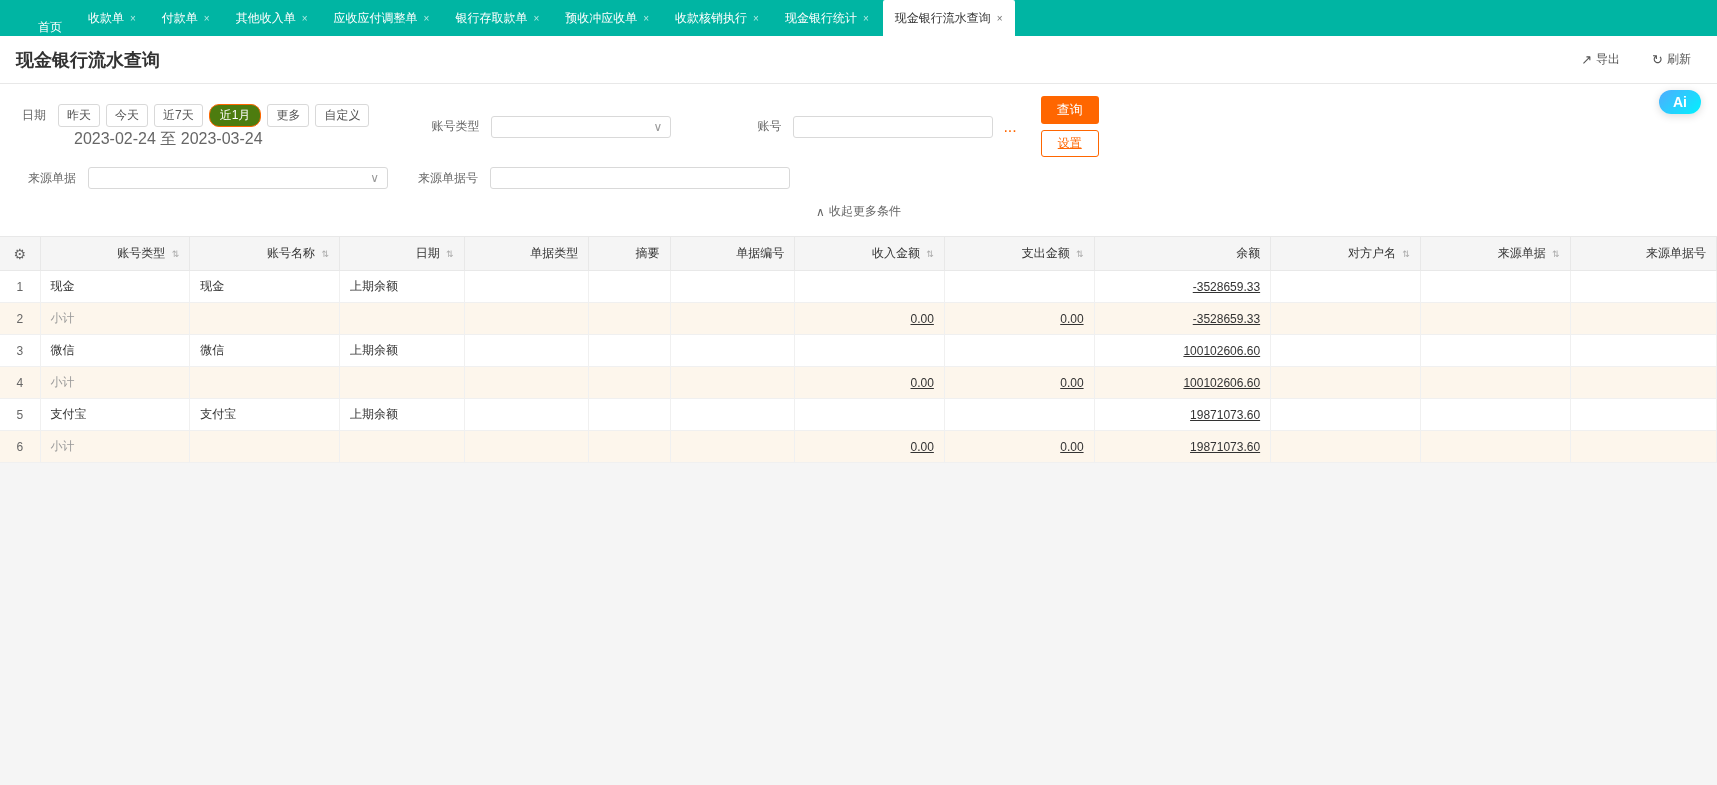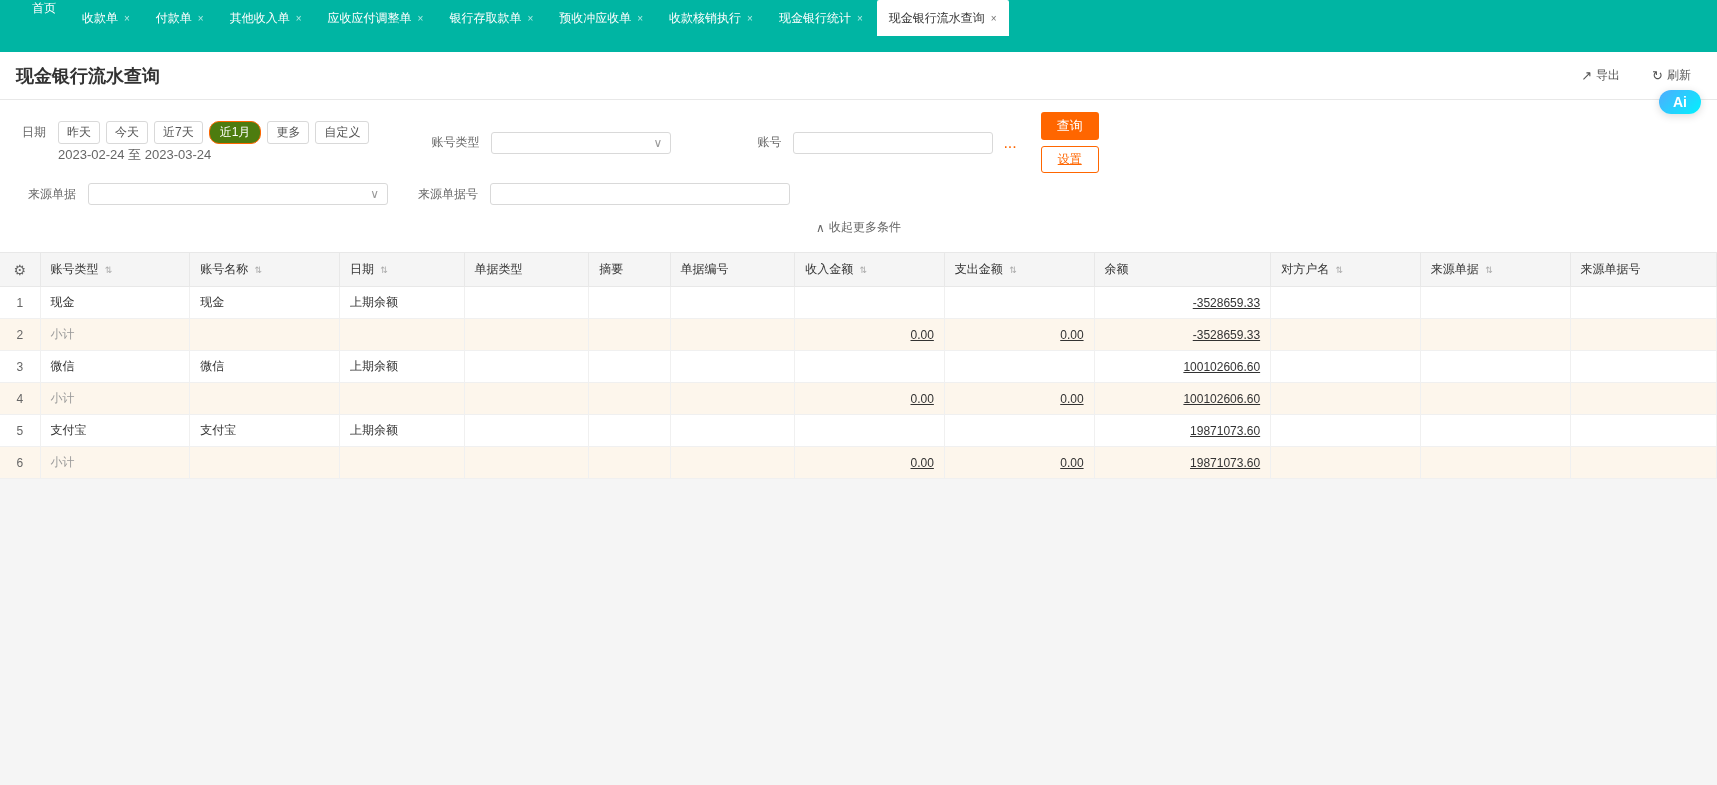--- a/index.html
+++ b/index.html
@@ -1,24 +1,24 @@
 <!DOCTYPE html>
 <html><head>
   <meta charset="utf-8">
   <style>
     * { box-sizing: border-box; margin: 0; padding: 0; }
     body { font-family: "Microsoft YaHei", Arial, sans-serif; font-size: 12px; background: #f5f5f5; color: #333; }
 
     
     .top-nav {
       display: flex;
-      align-items: flex-start;
+      align-items: flex-end;
       background: #00b5a3;
-      height: 52px;
-      padding: 0 20px;
+      height: 36px;
+      padding: 0 26px;
       gap: 2px;
       overflow: hidden;
     }
     .nav-item {
       display: flex;
       align-items: center;
       padding: 0 12px;
       height: 36px;
       color: #fff;
       font-size: 12px;
@@ -100,22 +100,22 @@
     }
     .date-btn.active {
       background: #4d7c0f;
       border-color: #ff6600;
       color: #fff;
       border-radius: 10px;
       padding: 2px 10px;
     }
     .date-range {
       color: #666;
-      font-size: 13px;
-      margin-left: 4px;
+      font-size: 16px;
+      margin-left: 20px;
     }
     .filter-select {
       display: flex;
       align-items: center;
       border: 1px solid #d9d9d9;
       border-radius: 3px;
       padding: 3px 8px;
       min-width: 200px;
       cursor: pointer;
       background: #fff;
@@ -180,21 +180,21 @@
       width: 100%;
       border-collapse: collapse;
       font-size: 12px;
     }
     thead tr {
       background: #f5f5f5;
       border-bottom: 1px solid #e8e8e8;
     }
     thead th {
       padding: 8px 10px;
-      text-align: left;
+      text-align: right;
       color: #333;
       font-weight: 500;
       border-right: 1px solid #e8e8e8;
       white-space: nowrap;
       cursor: pointer;
       user-select: none;
     }
     thead th .sort-arrows {
       display: inline-block;
       margin-left: 3px;

